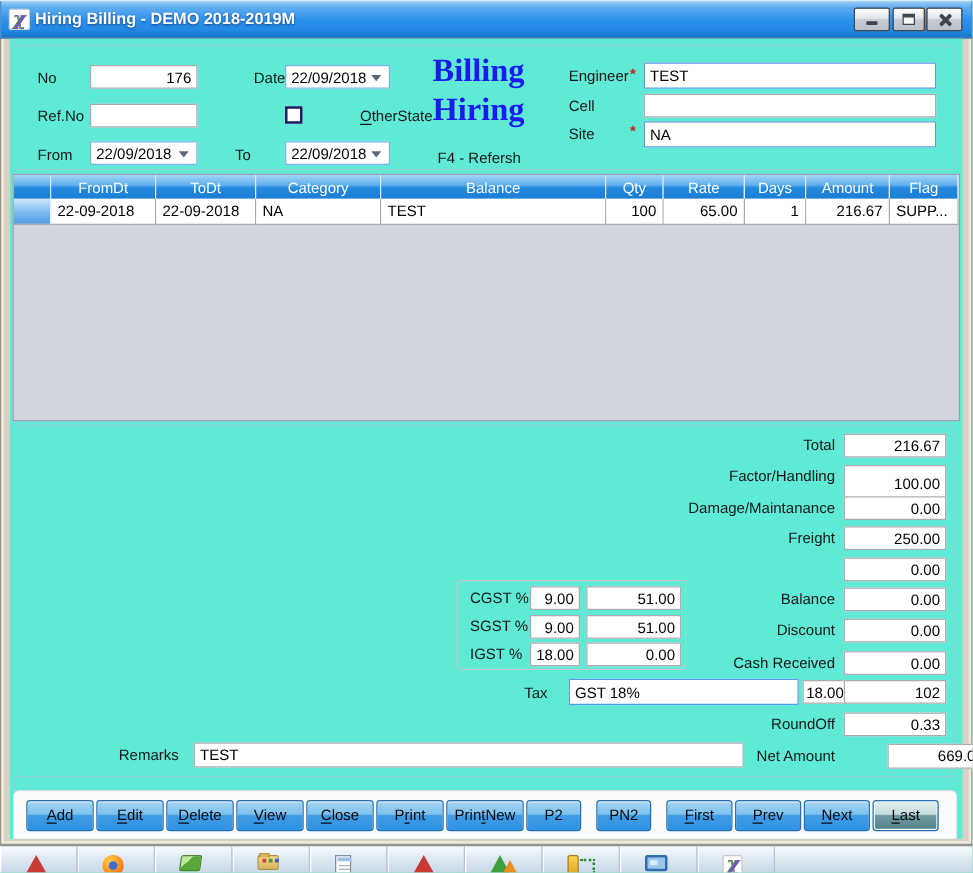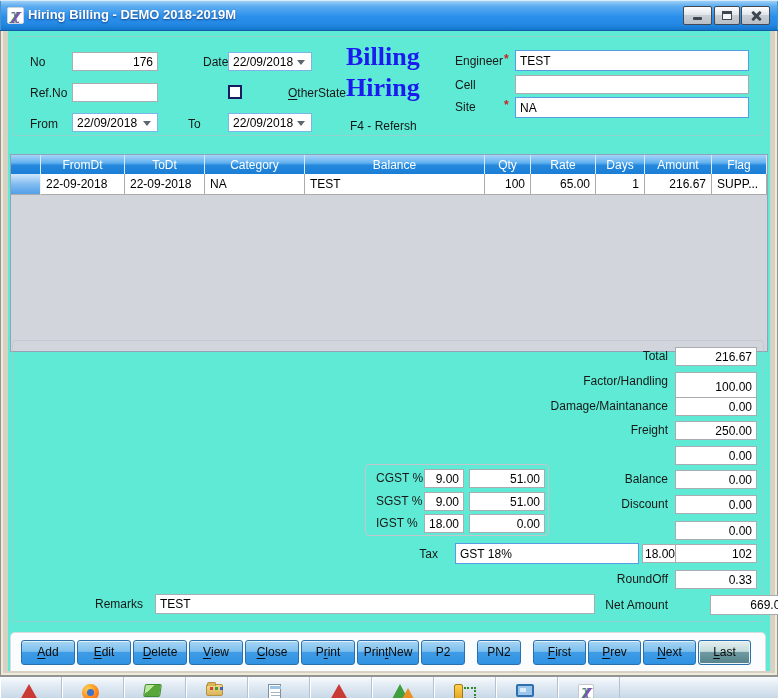--- a/index.html
+++ b/index.html
@@ -48,21 +48,21 @@
 
   
   .appname { position:absolute; left:338px; top:10px; font-family:"Liberation Serif",serif;
     font-weight:bold; font-size:26px; line-height:31px; color:#1b1bef; }
   .hint { position:absolute; left:342px; top:88px; font-size:12px; color:#181818; }
 
   
   .chk { position:absolute; left:220px; top:54px; width:14px; height:14px; background:#fff; border:2px solid #1b1b60; }
 
   
-  .grid { position:absolute; left:2px; top:123px; width:758px; height:198px; background:#d2d5dc;
+  .grid { position:absolute; left:2px; top:108px; width:758px; height:198px; background:#d2d5dc;
     border:1px solid #93a3b5; overflow:hidden; }
   .grow { display:flex; }
   .gh { height:19px; display:flex; align-items:center; justify-content:center; font-size:12px; color:#fff;
     background:linear-gradient(#a5d5f8 0%, #64b2f0 40%, #2488dd 55%, #1b7ed6 100%);
     border-right:1px solid #d9ecfb; }
   .gc { height:21px; background:#fff; border-right:1px solid #ababab; border-bottom:1px solid #ababab;
     display:flex; align-items:center; padding:0 5px; font-size:12px; color:#000; overflow:hidden; white-space:nowrap; }
   .gc.r { justify-content:flex-end; }
   .gsel { background:linear-gradient(#cfe7fb 0%, #7db9ef 55%, #539fe8 100%); border-right:1px solid #eaf4fd;
     border-bottom:1px solid #ababab; }
@@ -226,20 +226,21 @@
     <div class="fld num" style="left:667px;top:390px;width:82px;height:19px;">250.00</div>
 
     <div class="fld num" style="left:667px;top:415px;width:82px;height:19px;">0.00</div>
 
     <span class="lbl ra" style="left:470px;top:441px;width:190px;">Balance</span>
     <div class="fld num" style="left:667px;top:439px;width:82px;height:19px;">0.00</div>
 
     <span class="lbl ra" style="left:470px;top:466px;width:190px;">Discount</span>
     <div class="fld num" style="left:667px;top:464px;width:82px;height:19px;">0.00</div>
 
+    <span class="lbl ra" style="left:470px;top:492px;width:190px;">Cash Received</span>
     <div class="fld num" style="left:667px;top:490px;width:82px;height:19px;">0.00</div>
 
     <div class="panel" style="left:357px;top:433px;width:184px;height:72px;border-color:#c3c7cd;border-radius:4px;">
       <span class="lbl" style="left:10px;top:6px;">CGST %</span>
       <div class="fld num" style="left:58px;top:4px;width:40px;height:19px;">9.00</div>
       <div class="fld num" style="left:103px;top:4px;width:76px;height:19px;">51.00</div>
       <span class="lbl" style="left:10px;top:29px;">SGST %</span>
       <div class="fld num" style="left:58px;top:27px;width:40px;height:19px;">9.00</div>
       <div class="fld num" style="left:103px;top:27px;width:76px;height:19px;">51.00</div>
       <span class="lbl" style="left:10px;top:51px;">IGST %</span>

